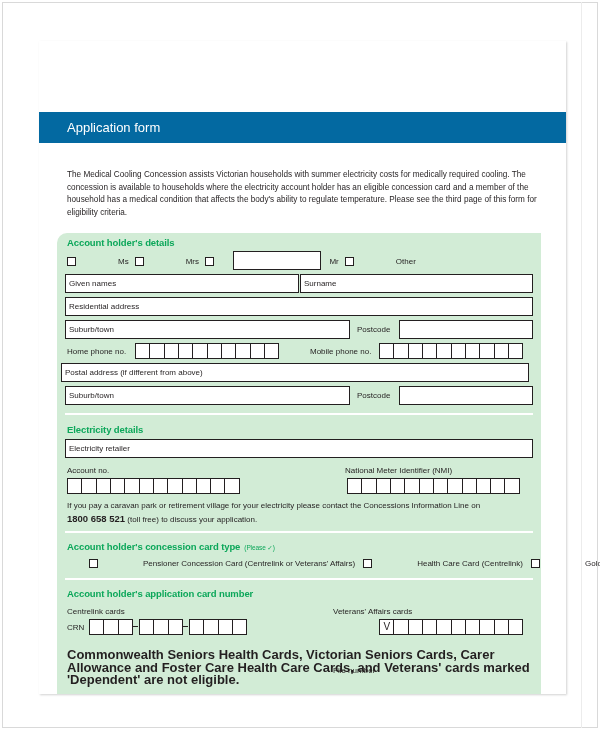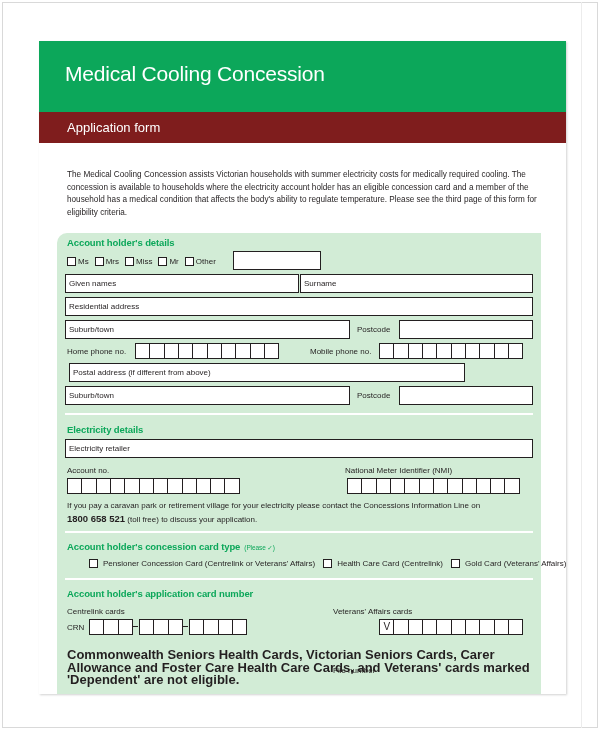--- a/index.html
+++ b/index.html
@@ -20,21 +20,21 @@
     box-shadow: 1px 1px 2px rgba(0,0,0,0.18);
   }
 
   .banner {
     position: absolute; left: 0; top: 0; width: 527px; height: 71px; background: #0ca75a;
   }
   .banner-title {
     position: absolute; left: 26px; top: 21px; font-size: 21px; color: #ffffff; letter-spacing: -0.2px;
   }
   .subbar {
-    position: absolute; left: 0; top: 71px; width: 527px; height: 31px; background: #7f1d1d;
+    position: absolute; left: 0; top: 71px; width: 527px; height: 31px; background: #0369a1;
   }
   .subbar-title {
     position: absolute; left: 28px; top: 8px; font-size: 13px; color: #ffffff;
   }
 
   .intro {
     position: absolute; left: 28px; top: 128px; width: 480px; font-size: 8.2px; line-height: 12.7px; color: #231f20;
   }
   .intro p + p { margin-top: 4px; }
 
@@ -51,21 +51,21 @@
   .divider { position: absolute; height: 1.5px; background: #ffffff; }
 
   .field {
     position: absolute; height: 19px; background: #ffffff; border: 1.2px solid #231f20;
     font-size: 8px; color: #231f20; padding: 4px 0 0 3px; white-space: nowrap; overflow: hidden;
   }
   .label { position: absolute; font-size: 8px; color: #231f20; white-space: nowrap; }
 
   .cb-row { position: absolute; display: flex; align-items: center; font-size: 8px; white-space: nowrap; }
   .cb { display: inline-block; width: 9px; height: 9px; border: 1px solid #231f20; background: #ffffff; margin-right: 2px; }
-  .cb-item { display: flex; align-items: flex-end; margin-right: 6px; }
+  .cb-item { display: flex; align-items: flex-end; margin-right: 6px; gap: 40px; }
 
   .boxes { position: absolute; display: flex; height: 16px; }
   .box {
     width: 15.5px; height: 16px; background: #ffffff; border: 1.2px solid #231f20; margin-right: -1.2px;
     font-size: 10px; text-align: center; line-height: 14px;
   }
   .dash { width: 7px; height: 16px; position: relative; }
   .dash::after { content: ""; position: absolute; left: 1px; right: 1px; top: 7px; height: 1px; background: #231f20; }
 
   .note { position: absolute; font-size: 8px; line-height: 13px; color: #231f20; }
@@ -73,23 +73,20 @@
   .bold-note { position: absolute; font-size: 13px; font-weight: bold; line-height: 12.5px; color: #231f20; }
 </style>
 </head>
 <body>
 
 <div class="frame"></div>
 <div class="frame-inner-rule"></div>
 
 <div class="page">
 
-  <div class="banner">
-    <div class="banner-title">Medical Cooling Concession</div>
-  </div>
   <div class="subbar">
     <div class="subbar-title">Application form</div>
   </div>
 
   <div class="intro">
     <p>The Medical Cooling Concession assists Victorian households with summer electricity costs for medically required cooling. The concession is available to households where the electricity account holder has an eligible concession card and a member of the household has a medical condition that affects the body's ability to regulate temperature. Please see the third page of this form for eligibility criteria.</p>
   </div>
 
   <div class="panel">
 
@@ -148,21 +145,21 @@
         <span class="box"></span>
         <span class="box"></span>
         <span class="box"></span>
         <span class="box"></span>
         <span class="box"></span>
         <span class="box"></span>
         <span class="box"></span>
         <span class="box"></span>
     </div>
 
-    <div class="field" style="left:12px; top:130px; width:396px;">Postal address (if different from above)</div>
+    <div class="field" style="left:4px; top:130px; width:468px;">Postal address (if different from above)</div>
 
     <div class="field" style="left:8px; top:153px; width:285px;">Suburb/town</div>
     <div class="label" style="left:300px; top:158px;">Postcode</div>
     <div class="field" style="left:342px; top:153px; width:134px;"></div>
 
     <div class="divider" style="left:8px; top:180px; width:468px;"></div>
 
     <div class="sec-title" style="left:10px; top:191px;">Electricity details</div>
     <div class="field" style="left:8px; top:206px; width:468px;">Electricity retailer</div>
 

